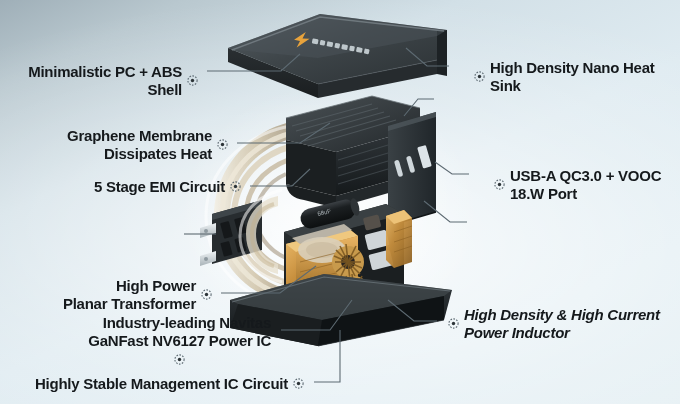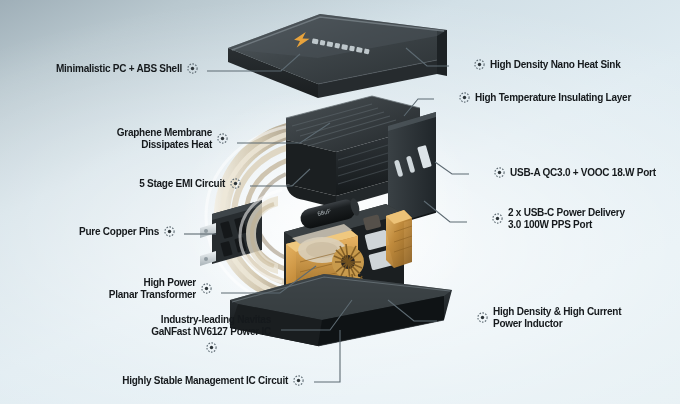--- a/index.html
+++ b/index.html
@@ -14,21 +14,21 @@
     background:
       radial-gradient(120% 90% at 50% 62%, rgba(255,255,255,.80) 0%, rgba(255,255,255,.25) 42%, rgba(255,255,255,0) 70%),
       linear-gradient(155deg, #9fafb8 0%, #b9c8cf 12%, #d2e0e7 30%, #dfebf1 52%, #e4eff4 78%, #e6f0f4 100%);
     overflow:hidden;
   }
 
   
   .cal { position:absolute; display:flex; align-items:center; gap:5px; }
   .cal.right { flex-direction:row;margin-left:25px; }
   .cal .txt {
-    font-size:10px; font-weight:700; color:#15191c;
+    font-size:15px; font-weight:700; color:#15191c;
     line-height:1.17; letter-spacing:-0.25px;
     white-space:pre-line;
   }
   .cal.left .txt { text-align:right; }
   .cal.right .txt { text-align:left; }
   .dot { width:11px; height:11px; flex:0 0 11px; position:relative; }
   .dot svg { display:block; }
 
   
   .leads { position:absolute; inset:0; pointer-events:none; }
@@ -320,29 +320,20 @@
   <div class="cal left" style="right:439px; top:178px;">
     <span class="txt">5 Stage EMI Circuit</span>
     <span class="dot">
         <svg width="11" height="11" viewBox="0 0 11 11">
           <circle cx="5.5" cy="5.5" r="4.6" fill="none" stroke="#5d6a72" stroke-width="1.1" stroke-dasharray="1.6 1.4"></circle>
           <circle cx="5.5" cy="5.5" r="1.7" fill="#2c3438"></circle>
         </svg>
       </span>
   </div>
 
-  <div class="cal left" style="right:505px; top:226px;">
-    <span class="txt">Pure Copper Pins</span>
-    <span class="dot">
-        <svg width="11" height="11" viewBox="0 0 11 11">
-          <circle cx="5.5" cy="5.5" r="4.6" fill="none" stroke="#5d6a72" stroke-width="1.1" stroke-dasharray="1.6 1.4"></circle>
-          <circle cx="5.5" cy="5.5" r="1.7" fill="#2c3438"></circle>
-        </svg>
-      </span>
-  </div>
 
   <div class="cal left" style="right:468px; top:277px;margin-left:11px;">
     <span class="txt">High Power
 Planar Transformer</span>
     <span class="dot">
         <svg width="11" height="11" viewBox="0 0 11 11">
           <circle cx="5.5" cy="5.5" r="4.6" fill="none" stroke="#5d6a72" stroke-width="1.1" stroke-dasharray="1.6 1.4"></circle>
           <circle cx="5.5" cy="5.5" r="1.7" fill="#2c3438"></circle>
         </svg>
       </span>
@@ -372,52 +363,33 @@
   <div class="cal right" style="left:449px; top:59px;">
     <span class="dot">
         <svg width="11" height="11" viewBox="0 0 11 11">
           <circle cx="5.5" cy="5.5" r="4.6" fill="none" stroke="#5d6a72" stroke-width="1.1" stroke-dasharray="1.6 1.4"></circle>
           <circle cx="5.5" cy="5.5" r="1.7" fill="#2c3438"></circle>
         </svg>
       </span>
     <span class="txt">High Density Nano Heat Sink</span>
   </div>
 
-  <div class="cal right" style="left:434px; top:92px;">
-    <span class="dot">
-        <svg width="11" height="11" viewBox="0 0 11 11">
-          <circle cx="5.5" cy="5.5" r="4.6" fill="none" stroke="#5d6a72" stroke-width="1.1" stroke-dasharray="1.6 1.4"></circle>
-          <circle cx="5.5" cy="5.5" r="1.7" fill="#2c3438"></circle>
-        </svg>
-      </span>
-    <span class="txt">High Temperature Insulating Layer</span>
-  </div>
 
   <div class="cal right" style="left:469px; top:167px;">
     <span class="dot">
         <svg width="11" height="11" viewBox="0 0 11 11">
           <circle cx="5.5" cy="5.5" r="4.6" fill="none" stroke="#5d6a72" stroke-width="1.1" stroke-dasharray="1.6 1.4"></circle>
           <circle cx="5.5" cy="5.5" r="1.7" fill="#2c3438"></circle>
         </svg>
       </span>
     <span class="txt">USB-A QC3.0 + VOOC 18.W Port</span>
   </div>
 
-  <div class="cal right" style="left:467px; top:207px;">
-    <span class="dot">
-        <svg width="11" height="11" viewBox="0 0 11 11">
-          <circle cx="5.5" cy="5.5" r="4.6" fill="none" stroke="#5d6a72" stroke-width="1.1" stroke-dasharray="1.6 1.4"></circle>
-          <circle cx="5.5" cy="5.5" r="1.7" fill="#2c3438"></circle>
-        </svg>
-      </span>
-    <span class="txt">2 x USB-C Power Delivery
-3.0 100W PPS Port</span>
-  </div>
-
-  <div class="cal right" style="left:452px; top:306px;">
+
+  <div class="cal right" style="left:423px; top:306px;font-style:italic;">
     <span class="dot">
         <svg width="11" height="11" viewBox="0 0 11 11">
           <circle cx="5.5" cy="5.5" r="4.6" fill="none" stroke="#5d6a72" stroke-width="1.1" stroke-dasharray="1.6 1.4"></circle>
           <circle cx="5.5" cy="5.5" r="1.7" fill="#2c3438"></circle>
         </svg>
       </span>
     <span class="txt">High Density &amp; High Current
 Power Inductor</span>
   </div>
 

